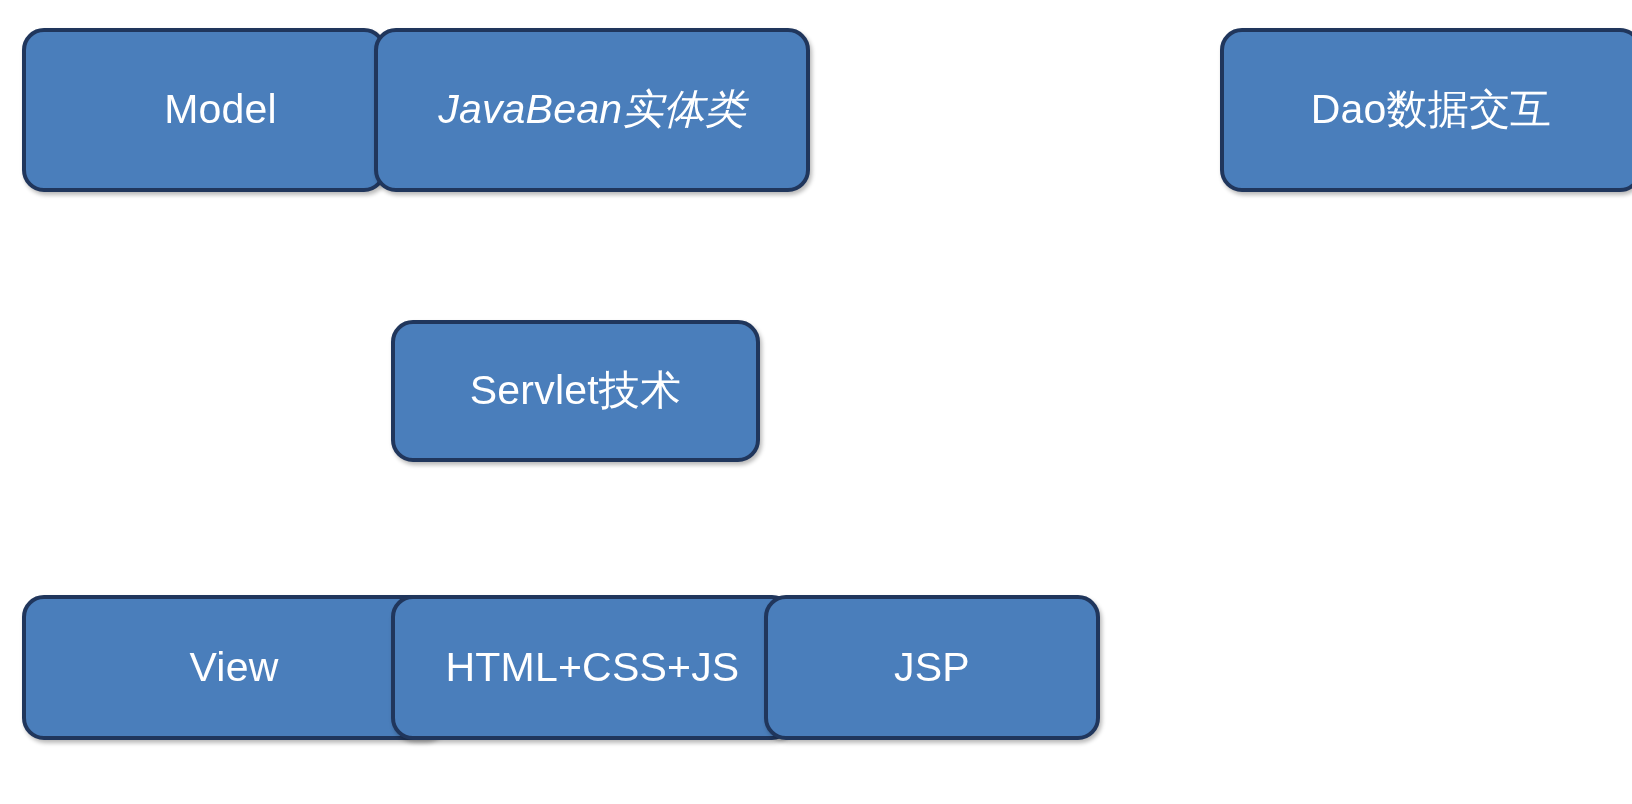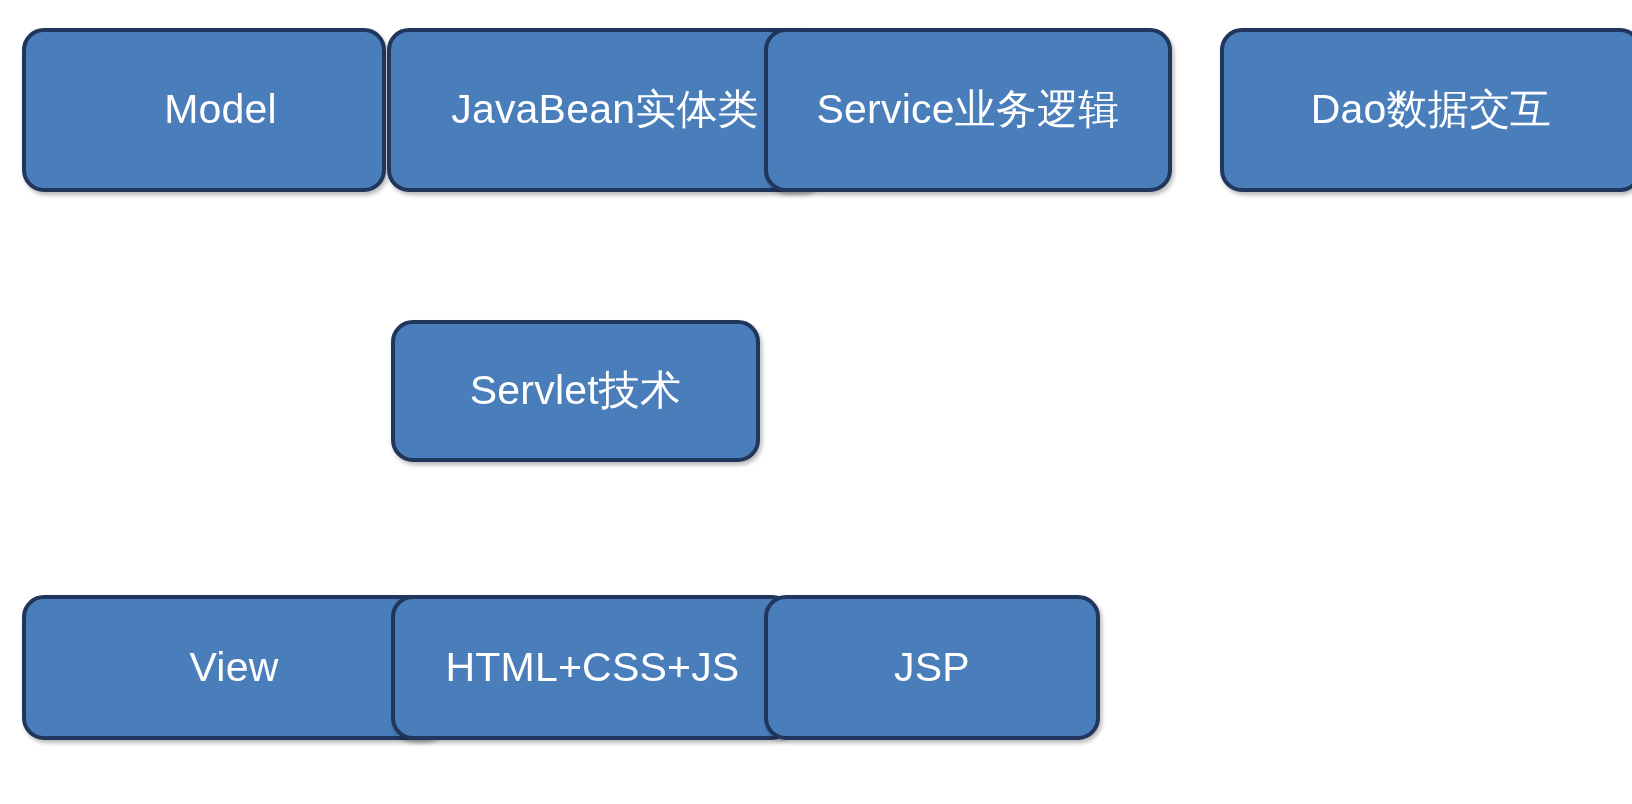--- a/index.html
+++ b/index.html
@@ -37,21 +37,21 @@
     line-height: 1.1;
     font-weight: 400;
     letter-spacing: 0.2px;
     white-space: nowrap;
     text-align: center;
     user-select: none;
   }
   
   .r1 { top: 28px; height: 164px; }
   .r1.c1 { left: 22px;   width: 364px; padding-left: 33px; }
-  .r1.c2 { left: 387px;  width: 436px; }
+  .r1.c2 { left: 374px;  width: 436px; font-style: italic; }
   .r1.c3 { left: 764px;  width: 408px; }
   .r1.c4 { left: 1176px; width: 422px; margin-left: 44px; }
   
   .r2 { top: 320px; height: 142px; }
   .r2.c1 { left: 22px;  width: 364px; }
   .r2.c2 { left: 391px; width: 369px; }
   
   .r3 { top: 595px; height: 145px; }
   .r3.c1 { left: 22px;  width: 424px; }
   .r3.c2 { left: 391px; width: 403px; }
@@ -61,23 +61,20 @@
 <body>
 
 <div id="diagram">
 
   <div class="node r1 c1">
     <span class="node-label">Model</span>
   </div>
   <div class="node r1 c2">
     <span class="node-label">JavaBean实体类</span>
   </div>
-  <div class="node r1 c3">
-    <span class="node-label">Service业务逻辑</span>
-  </div>
   <div class="node r1 c4">
     <span class="node-label">Dao数据交互</span>
   </div>
 
   <div class="node r2 c2">
     <span class="node-label">Servlet技术</span>
   </div>
 
   <div class="node r3 c1">
     <span class="node-label">View</span>

